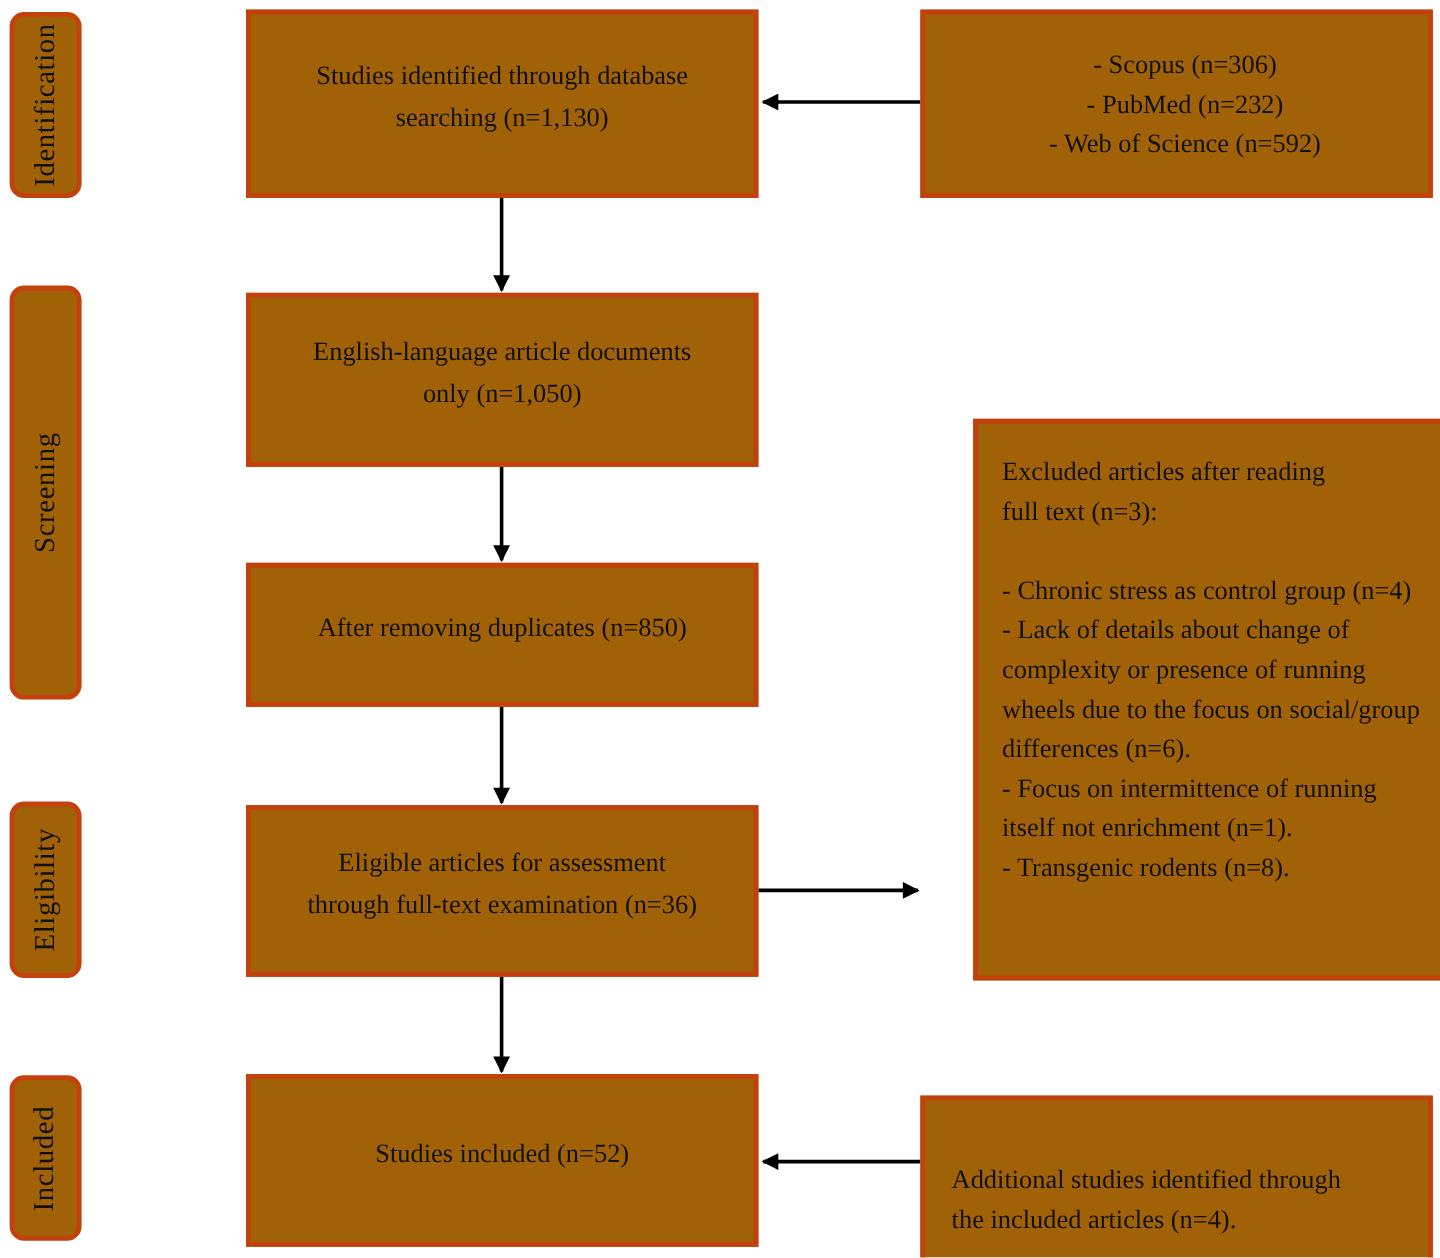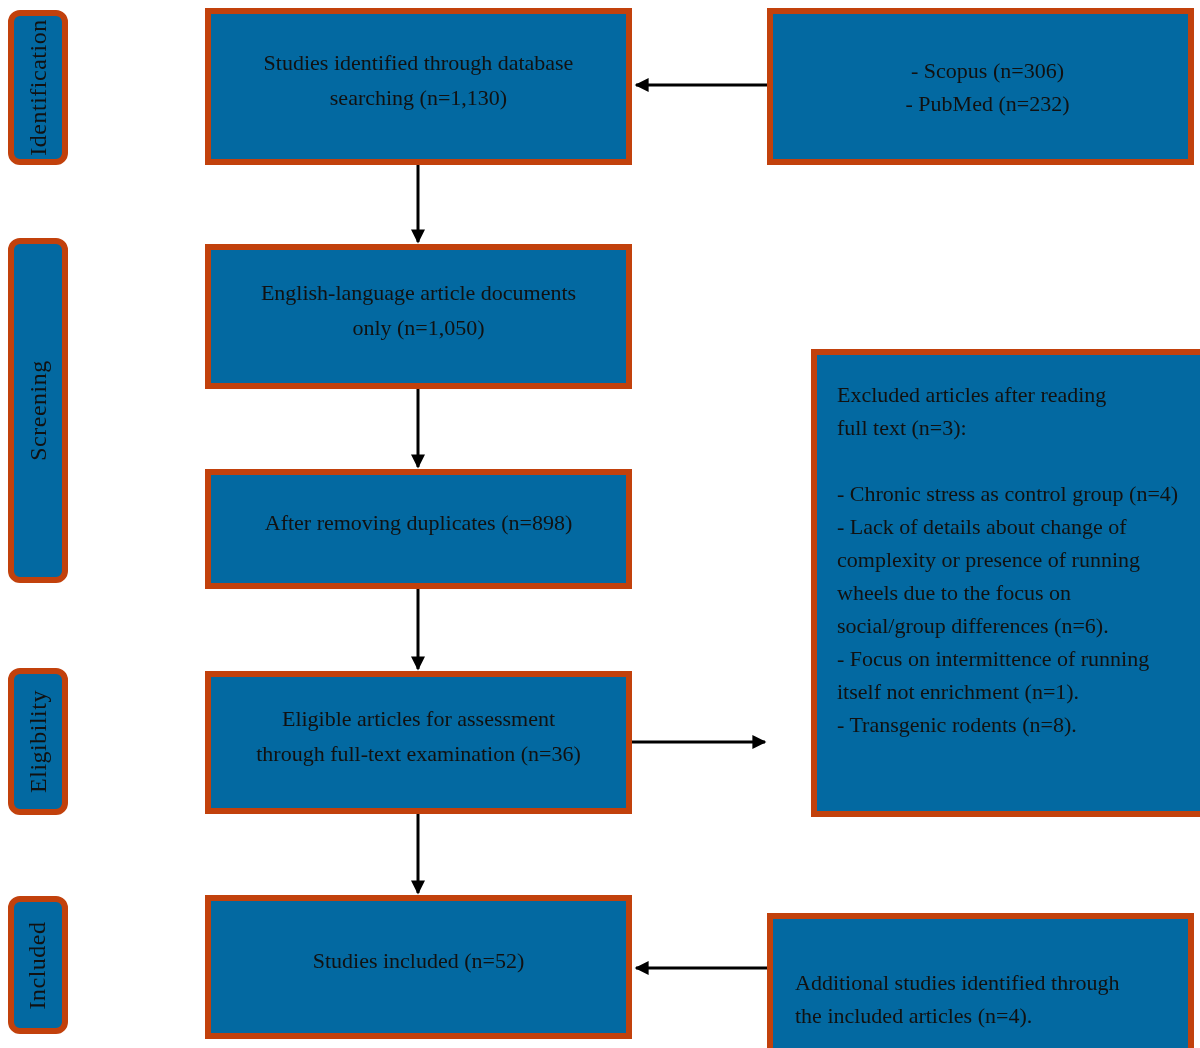--- a/index.html
+++ b/index.html
@@ -18,22 +18,22 @@
   }
   .arrows {
     position: absolute;
     left: 0; top: 0;
     width: 1200px; height: 1048px;
     pointer-events: none;
   }
   .box {
     position: absolute;
     box-sizing: border-box;
-    background: #0369a1;
-    border: 6px solid #c2410c;
+    background: #a16207;
+    border: 4px solid #c2410c;
   }
   
   .pill {
     left: 8px;
     width: 60px;
     border-radius: 12px;
     display: flex;
     align-items: center;
     justify-content: center;
   }
@@ -130,32 +130,33 @@
     <span class="rot">Included</span>
   </div>
 
   <div class="box flowbox flowbox-1">
     <span>Studies identified through database searching (n=1,130)</span>
   </div>
   <div class="box flowbox flowbox-2">
     <span>English-language article documents only (n=1,050)</span>
   </div>
   <div class="box flowbox flowbox-3">
-    <span>After removing duplicates (n=898)</span>
+    <span>After removing duplicates (n=850)</span>
   </div>
   <div class="box flowbox flowbox-4">
     <span>Eligible articles for assessment through full-text examination (n=36)</span>
   </div>
   <div class="box flowbox flowbox-5">
     <span>Studies included (n=52)</span>
   </div>
 
   <div class="box sidebox sidebox-sources">
     <div>- Scopus (n=306)</div>
     <div>- PubMed (n=232)</div>
+    <div>- Web of Science (n=592)</div>
   </div>
 
   <div class="box sidebox sidebox-excluded">
     <div>Excluded articles after reading</div>
     <div>full text (n=3):</div>
     <div class="gap-top">- Chronic stress as control group (n=4)</div>
     <div>- Lack of details about change of complexity or presence of running wheels due to the focus on social/group differences (n=6).</div>
     <div>- Focus on intermittence of running itself not enrichment (n=1).</div>
     <div>- Transgenic rodents (n=8).</div>
   </div>

